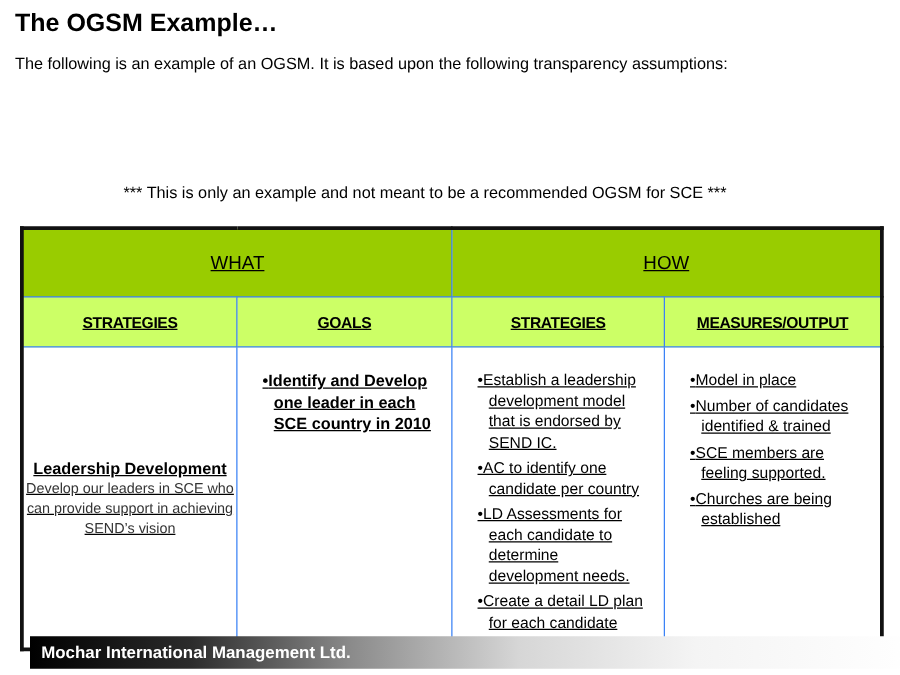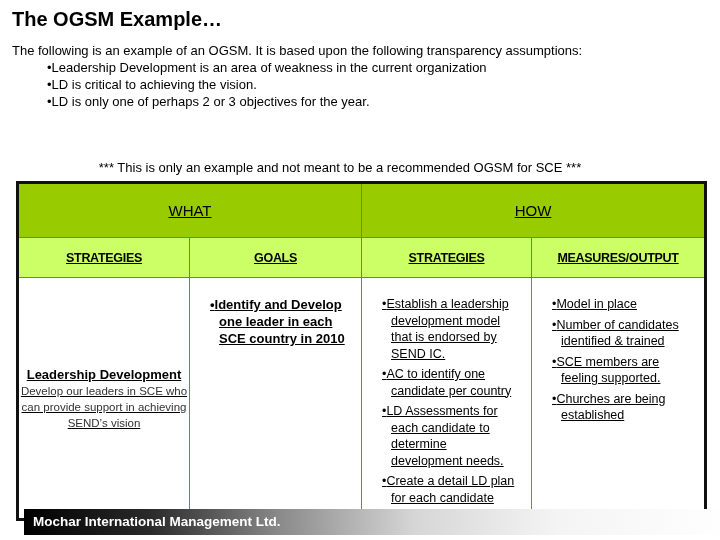--- a/index.html
+++ b/index.html
@@ -2,21 +2,21 @@
 <html><head>
 <meta charset="utf-8">
 <style>
   html, body { margin:0; padding:0; }
   body { width:720px; height:540px; background:#ffffff; position:relative; overflow:hidden;
          font-family:"Liberation Sans", sans-serif; color:#000; }
   .title { position:absolute; left:12px; top:8px; font-size:20px; font-weight:bold; }
   .intro { position:absolute; left:12px; top:42px; font-size:13px; line-height:17px; }
   .intro ul { list-style:none; margin:0; padding:0 0 0 35px; }
   .intro li::before { content:"\2022 "; }
-  .disclaimer { position:absolute; left:0; width:720px; top:160px; text-align:center; font-size:13px; }
+  .disclaimer { position:absolute; left:0; width:720px; top:146px; text-align:center; font-size:13px; }
   .disclaimer span { margin-left:-40px; }
   table.ogsm { position:absolute; left:16px; top:181px; width:688px; height:316px;
                border-collapse:collapse; border:3px solid #111; table-layout:fixed; }
   table.ogsm td { border:1px solid #3b82f6; padding:0;text-decoration:underline; }
   .h1 td { background:#99cc00; height:53px; text-align:center; font-size:15px; }
   .h2 td { background:#ccff66; height:39px; text-align:center; font-size:12.5px; font-weight:bold; letter-spacing:-0.3px; }
   .body td { background:#fff; vertical-align:top; font-size:12.5px; line-height:16.5px; }
   .body td.obj { vertical-align:middle; text-align:center; }
   .obj-title { font-weight:bold; font-size:13px; line-height:17px; }
   .obj-desc { font-size:11.5px; line-height:16px; color:#333; }
@@ -28,25 +28,20 @@
             background:linear-gradient(to right, #000 0%, #2b2b2b 18%, #8a8a8a 36%, #d6d6d6 55%, #f4f4f4 75%, #ffffff 100%);margin-left:19px; }
   .footer span { position:absolute; left:9px; top:5px; color:#fff; font-weight:bold; font-size:13.5px; }
 </style>
 </head>
 <body>
 
 <div class="title">The OGSM Example…</div>
 
 <div class="intro">
   <div>The following is an example of an OGSM. It is based upon the following transparency assumptions:</div>
-  <ul>
-    <li>Leadership Development is an area of weakness in the current organization</li>
-    <li>LD is critical to achieving the vision.</li>
-    <li>LD is only one of perhaps 2 or 3 objectives for the year.</li>
-  </ul>
 </div>
 
 <div class="disclaimer"><span>*** This is only an example and not meant to be a recommended OGSM for SCE ***</span></div>
 
 <table class="ogsm">
   <colgroup>
       <col style="width:172px">
       <col style="width:172px">
       <col style="width:170px">
       <col style="width:174px">

